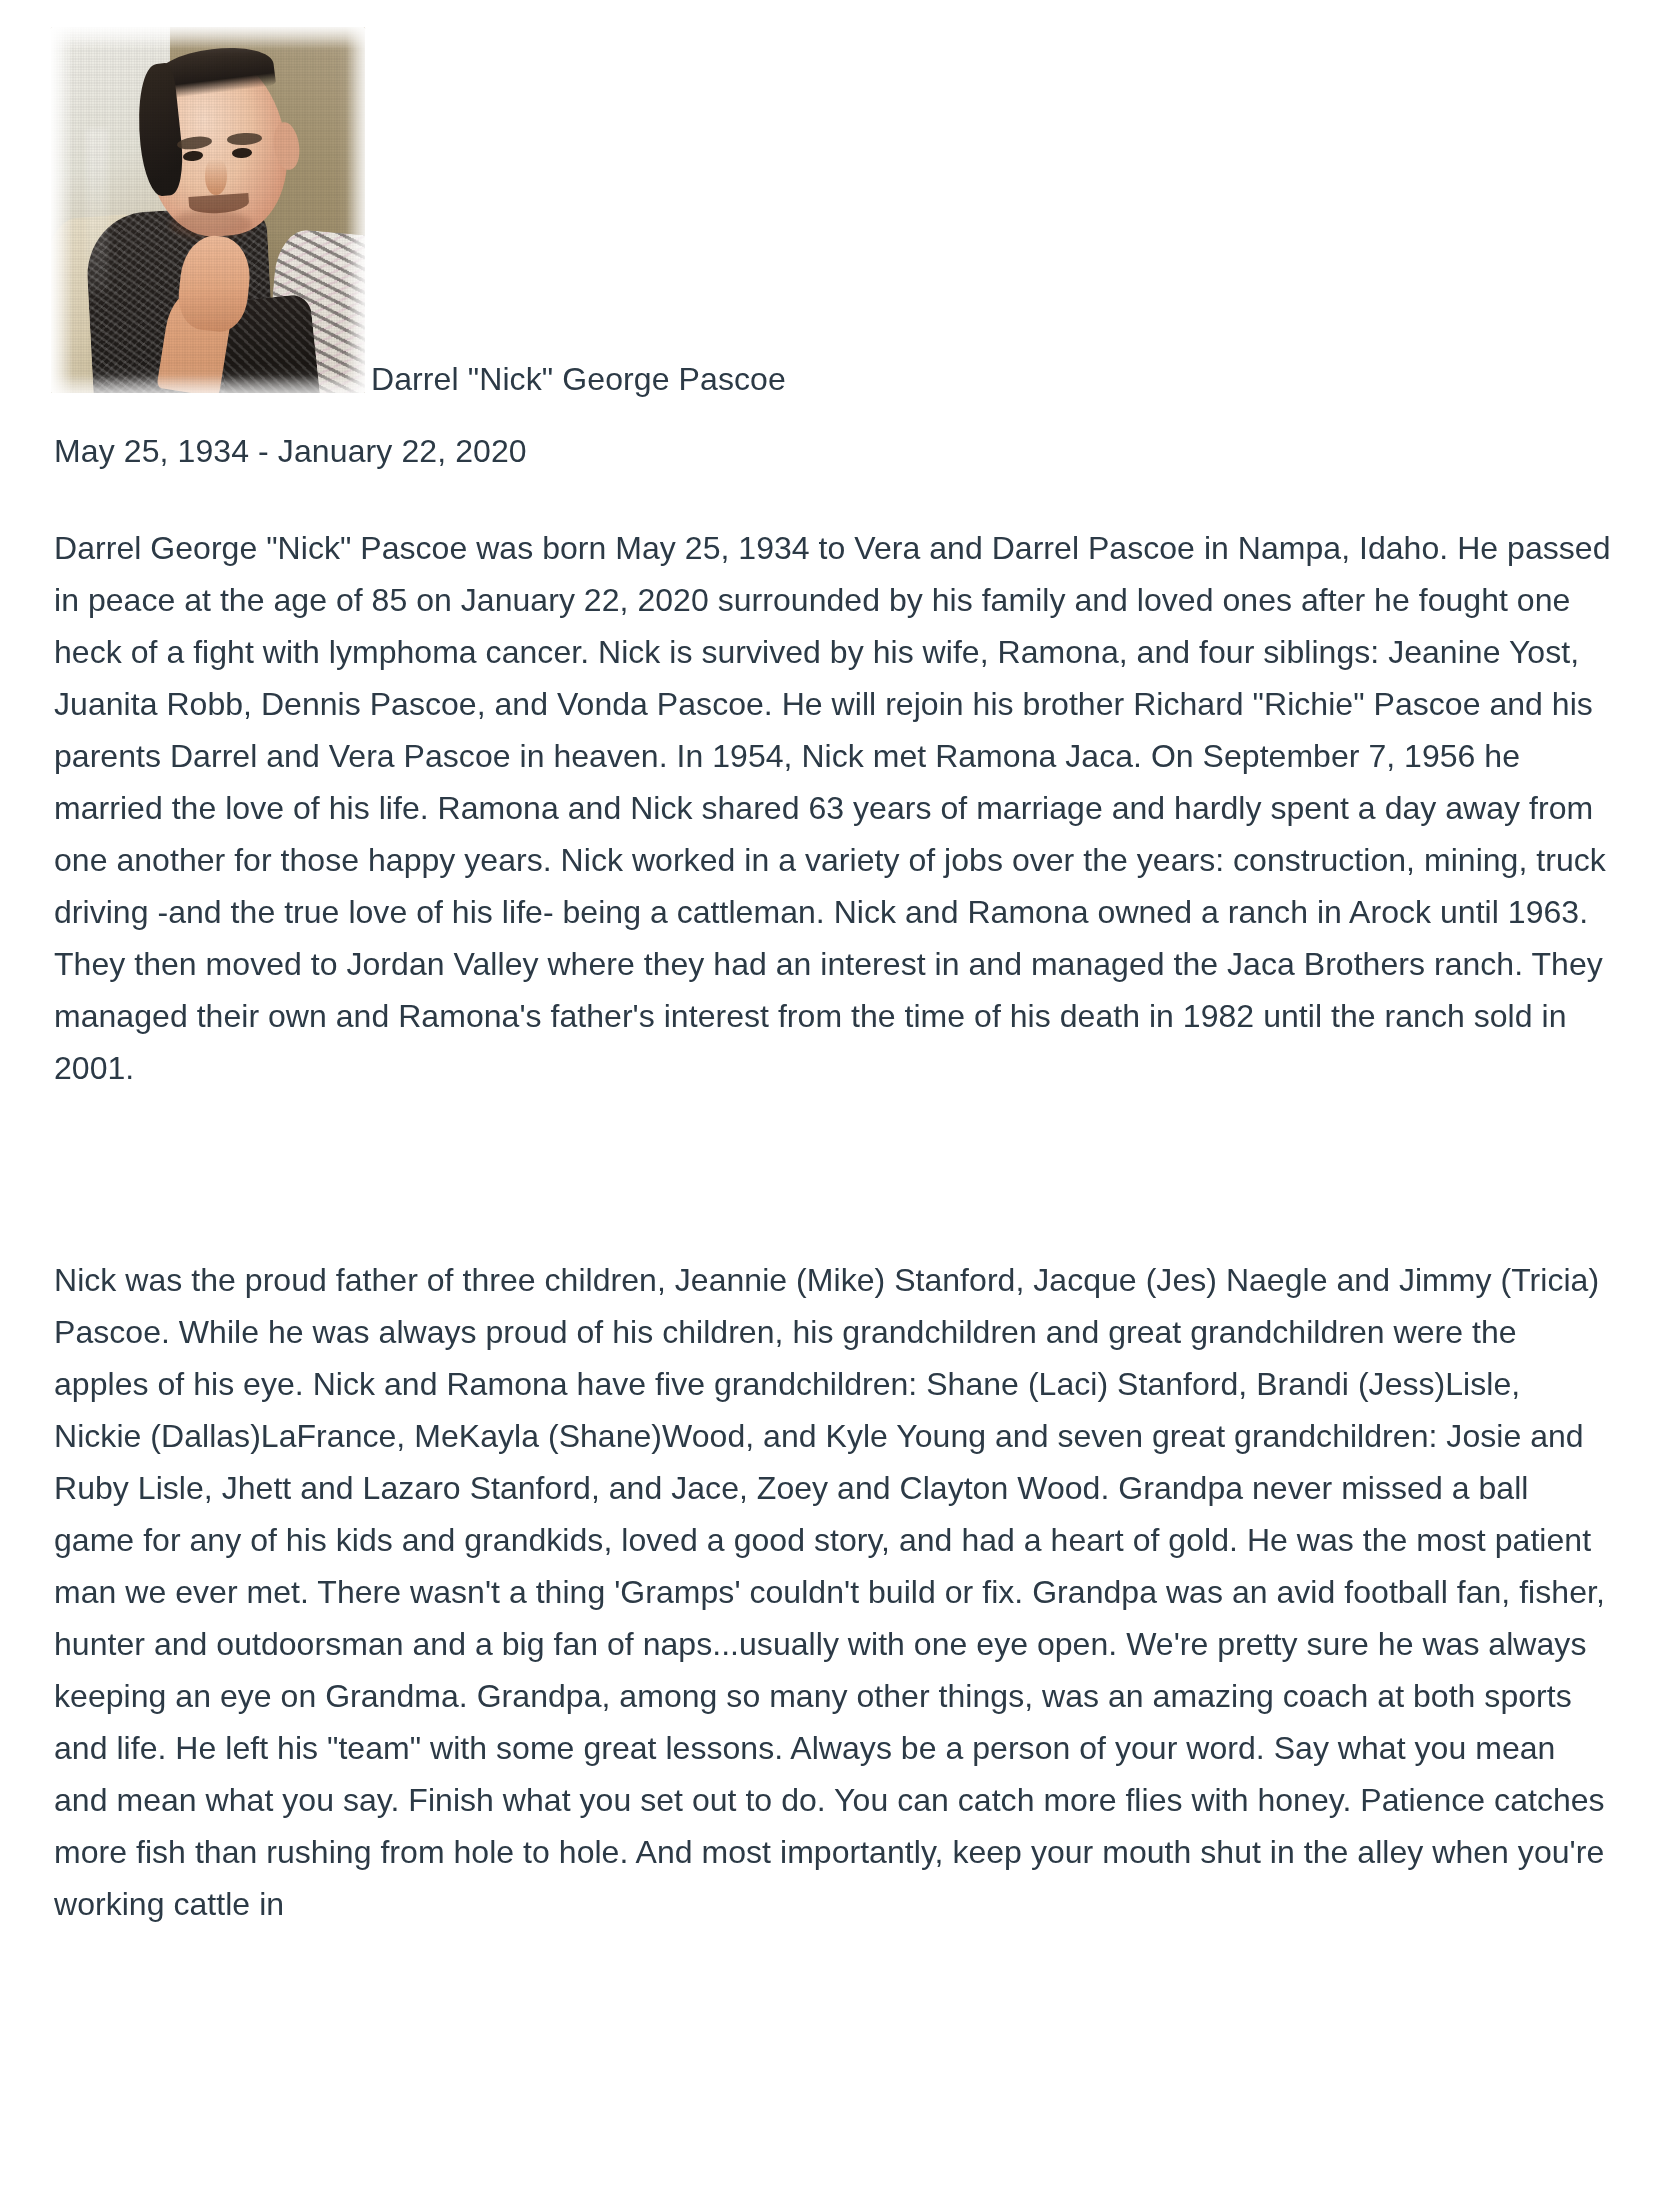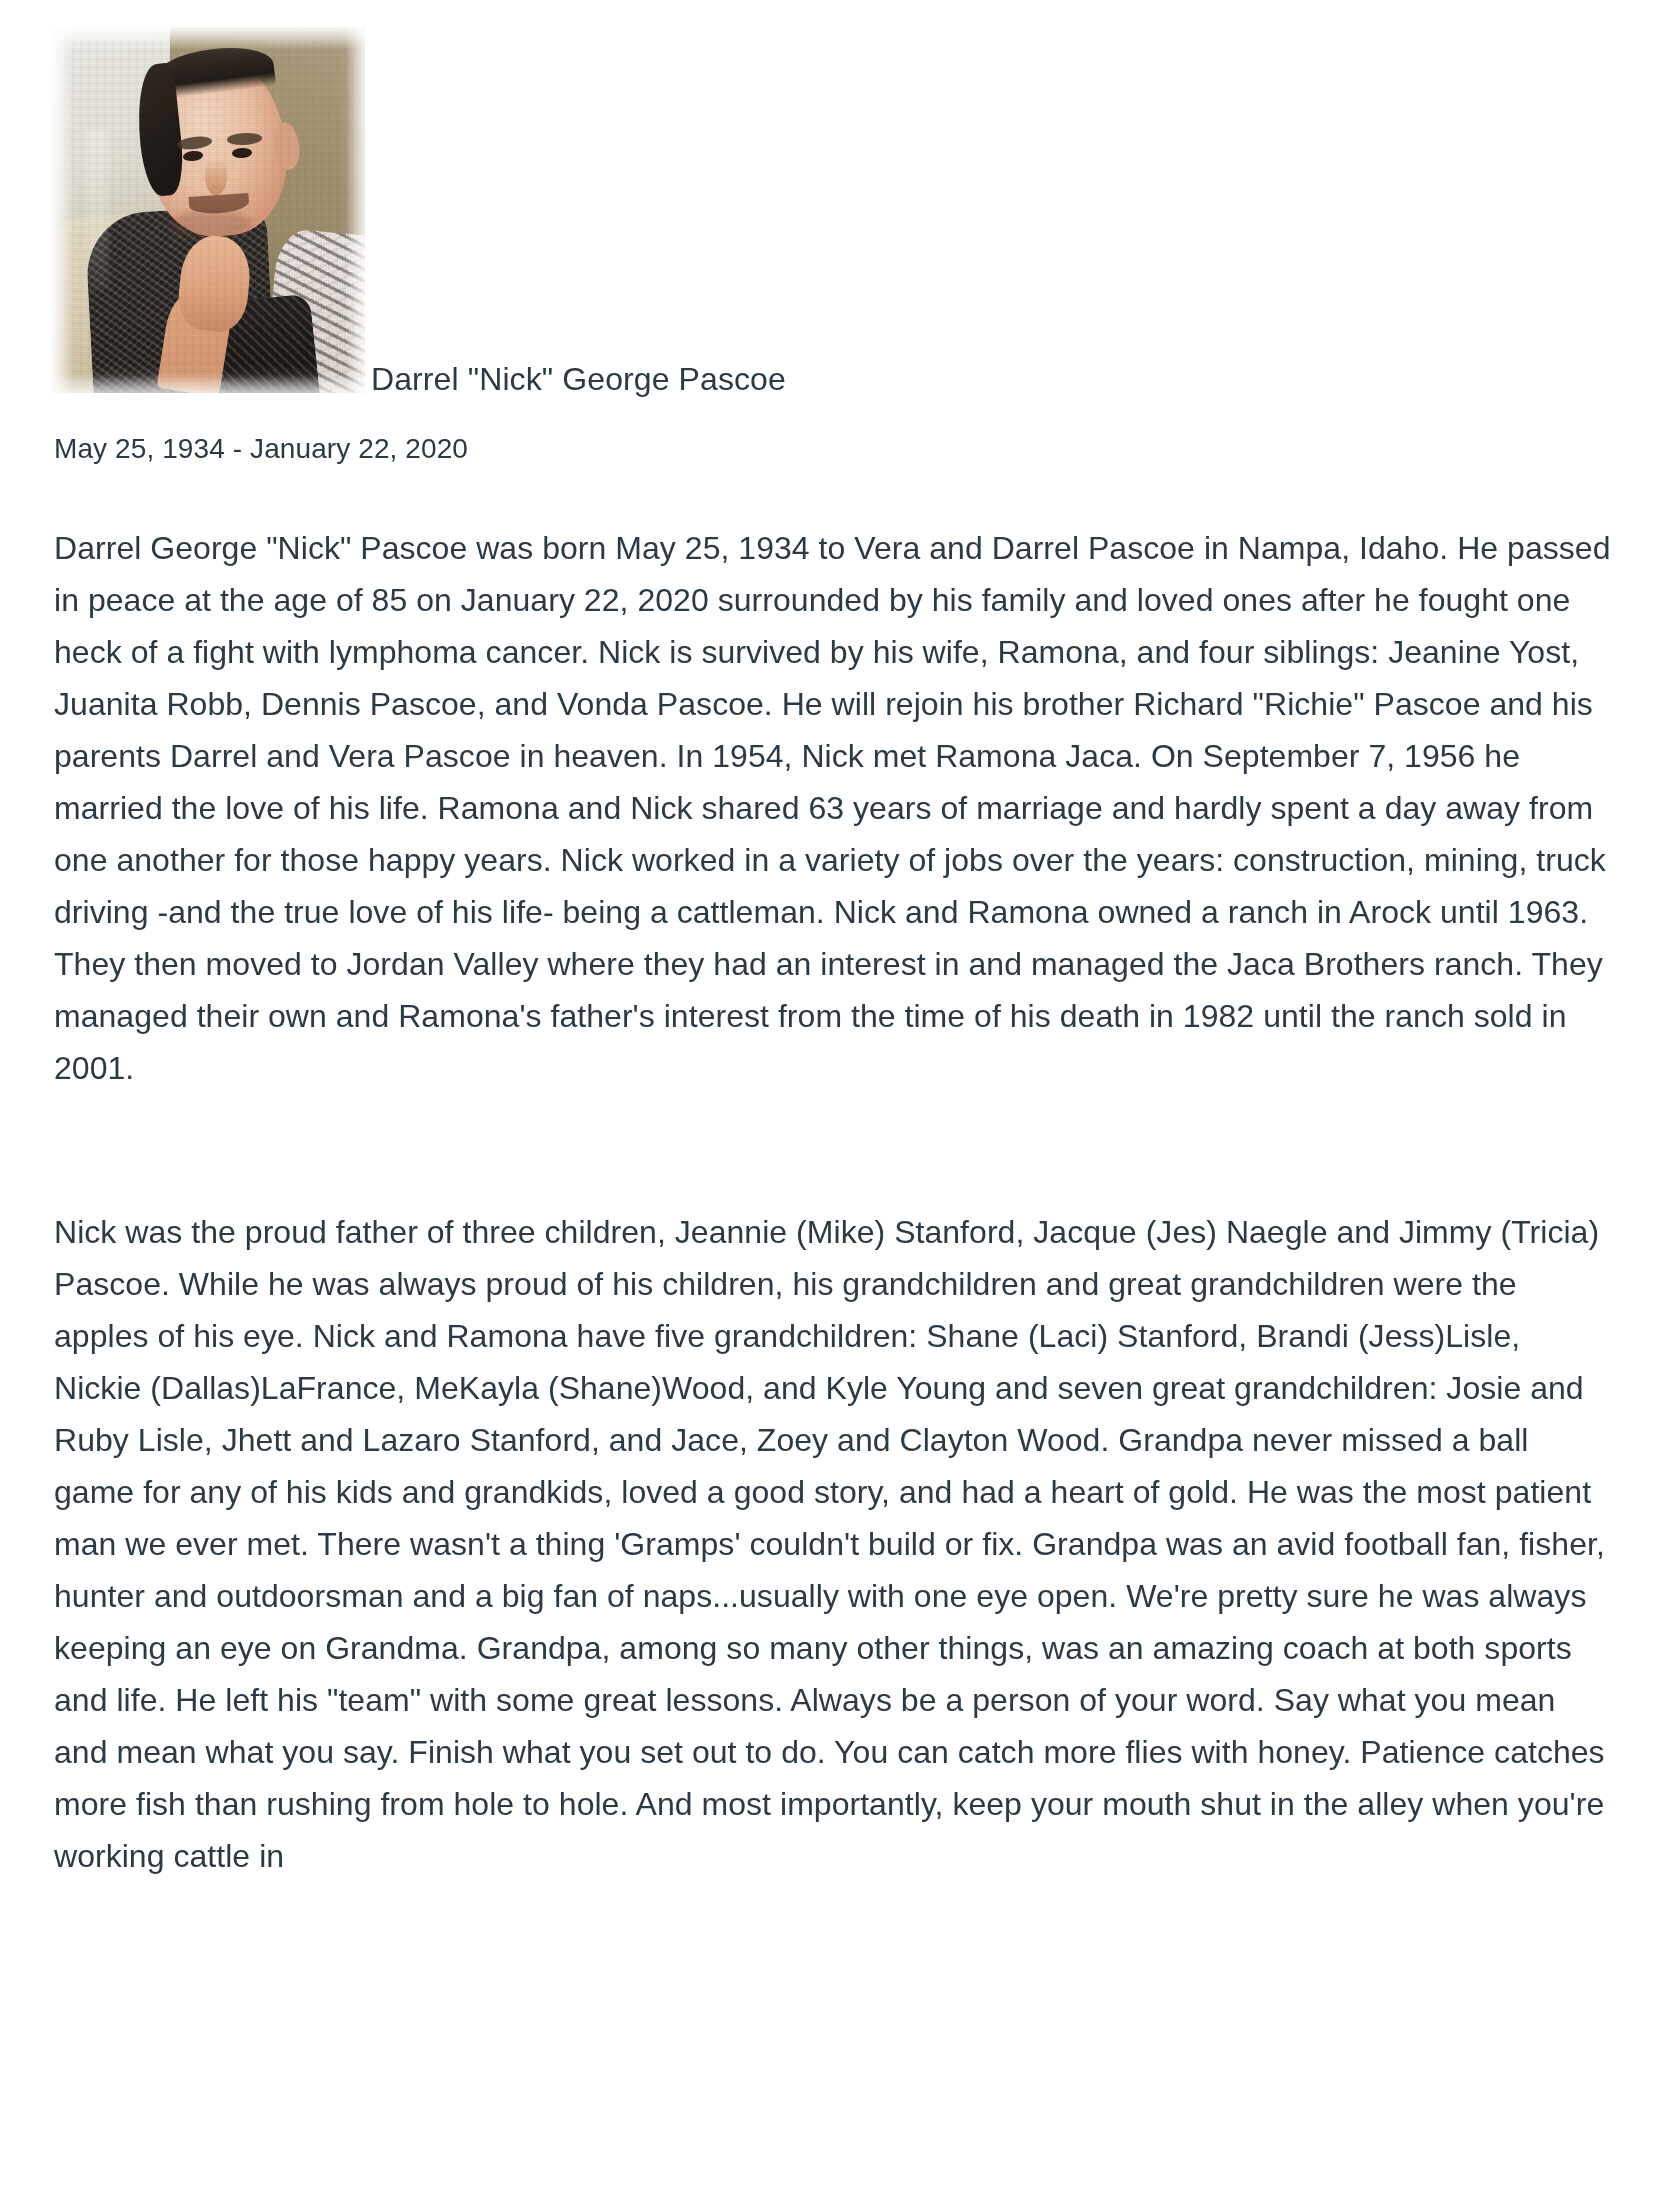--- a/index.html
+++ b/index.html
@@ -290,36 +290,36 @@
     font-size: 32px;
     line-height: 1.0;
     letter-spacing: 0.1px;
     white-space: nowrap;
   }
 
   .dates-line {
     position: absolute;
     left: 0;
     top: 435px;
-    font-size: 28px;
+    font-size: 32px;
     line-height: 1.0;
     letter-spacing: 0.1px;
   }
 
   .para {
     position: absolute;
     left: 0;
     width: 1562px;
     font-size: 32px;
     line-height: 52px;
     letter-spacing: 0.04px;
     text-align: left;
   }
   .para-1 { top: 490px; }
-  .para-2 { top: 1174px; }
+  .para-2 { top: 1222px; }
 
   .para b {
     font-weight: 400;
   }
 </style>
 </head>
 <body>
 
 <div class="page">
 

